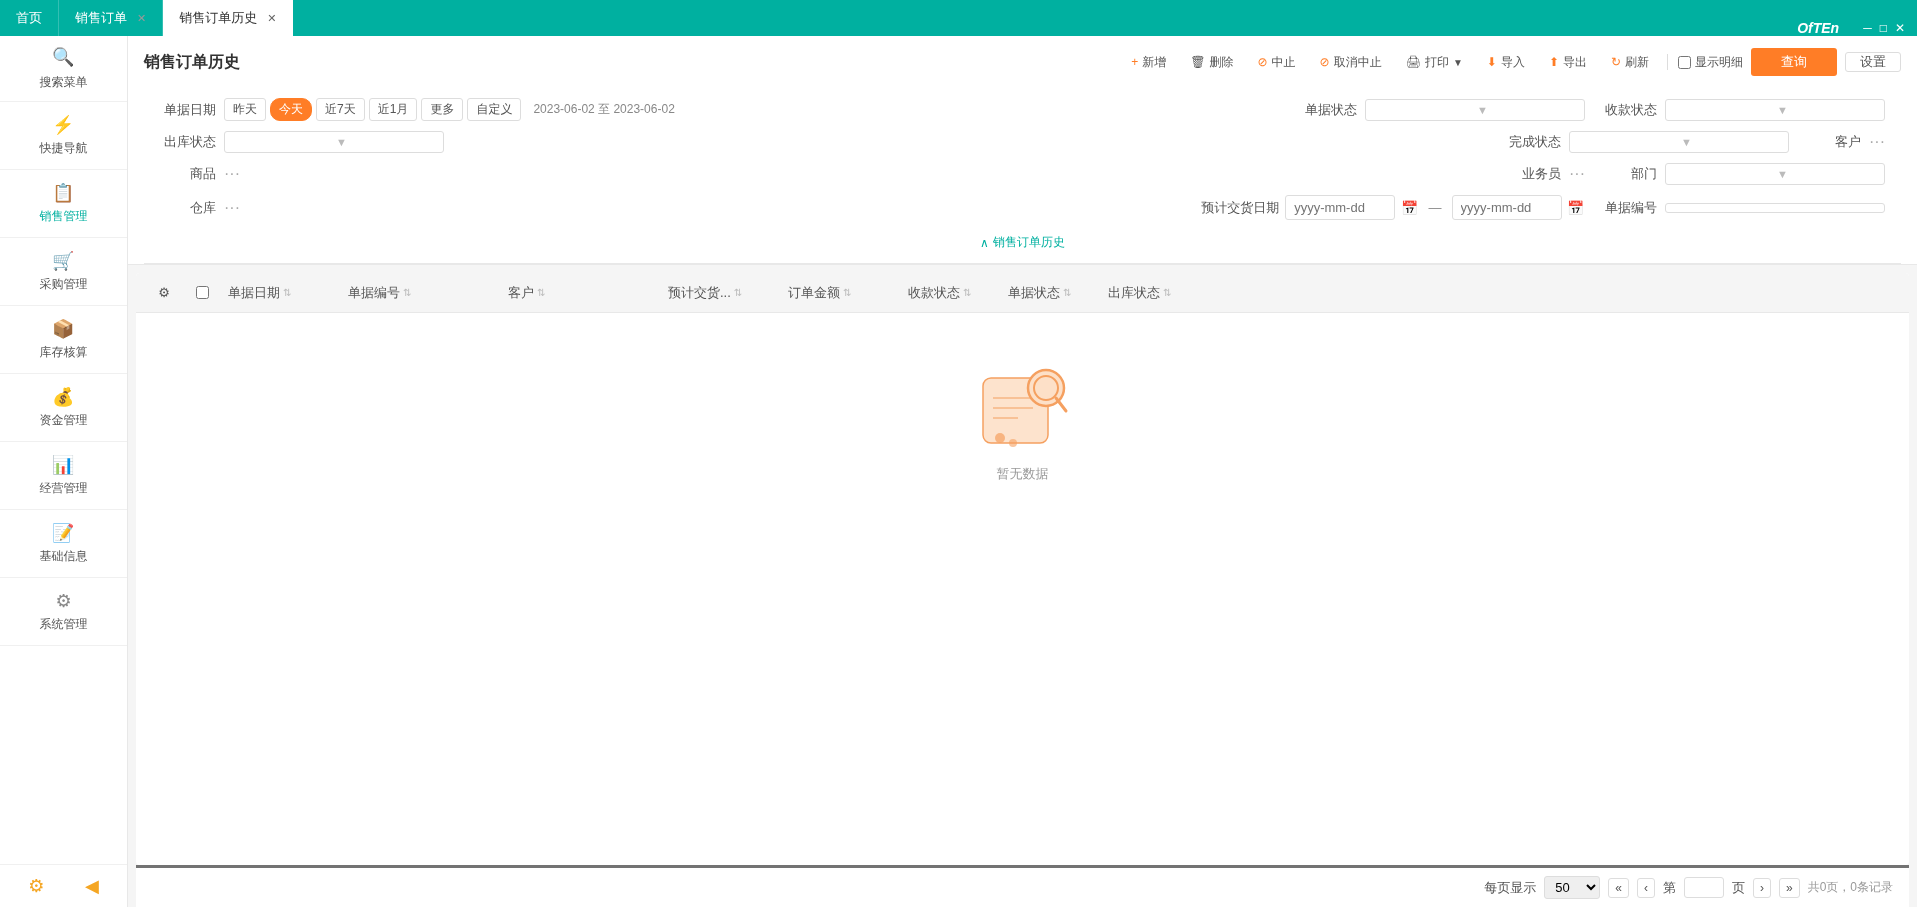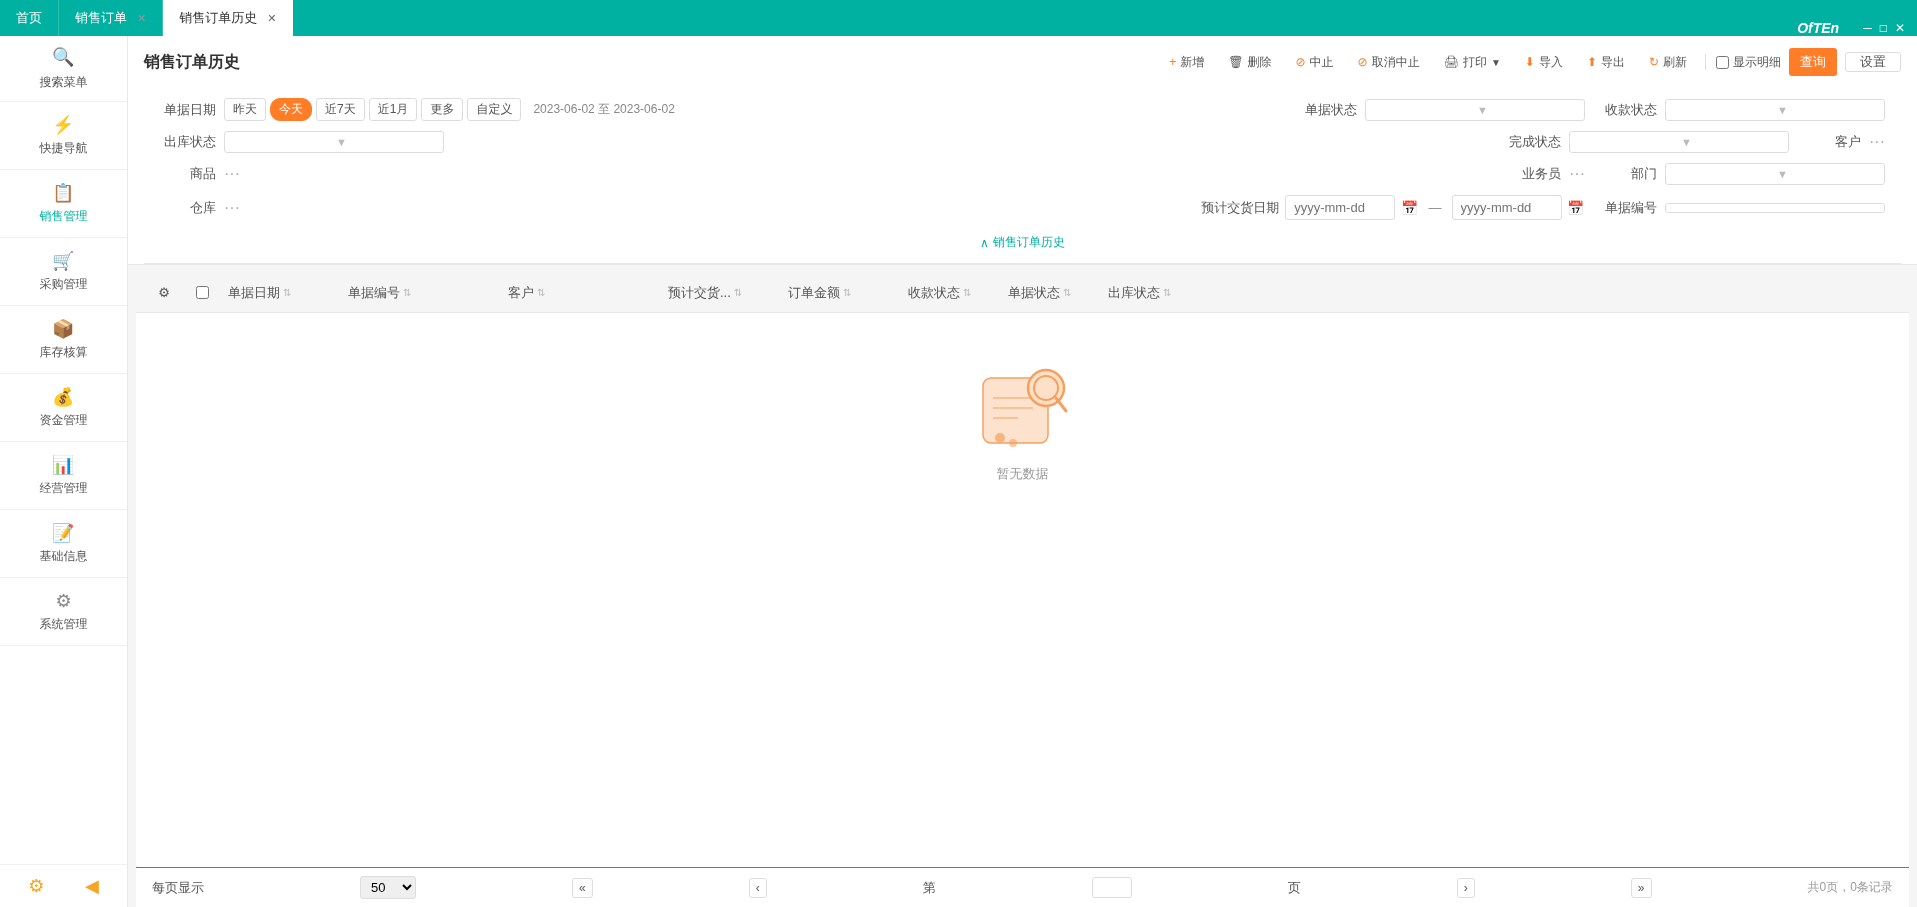--- a/index.html
+++ b/index.html
@@ -30,21 +30,21 @@
 
     
     .content { flex: 1; display: flex; flex-direction: column; overflow: hidden; background: #f5f5f5; }
 
     
     .page-header { background: #fff; padding: 12px 16px 0 16px; border-bottom: 1px solid #e8e8e8; }
     .page-title-bar { display: flex; align-items: center; justify-content: space-between; margin-bottom: 12px; }
     .page-title { font-size: 16px; font-weight: bold; color: #333; }
     .toolbar { display: flex; align-items: center; gap: 8px; }
     .toolbar-btn { display: flex; align-items: center; gap: 4px; font-size: 12px; color: #555; cursor: pointer; padding: 4px 8px; border: none; background: none; }
-    .toolbar-btn-primary { background: #ff7d26; color: #fff; border-radius: 3px; padding: 5px 11px; border: none; cursor: pointer; font-size: 13px; }
+    .toolbar-btn-primary { background: #ff7d26; color: #fff; border-radius: 3px; padding: 5px 30px; border: none; cursor: pointer; font-size: 13px; }
     .toolbar-btn-setting { background: #fff; color: #555; border: 1px solid #ddd; border-radius: 3px; padding: 0 14px; cursor: pointer; font-size: 13px; }
     .checkbox-label { display: flex; align-items: center; gap: 4px; font-size: 12px; color: #555; cursor: pointer; }
     .toolbar-divider { width: 1px; height: 16px; background: #ddd; margin: 0 2px; }
 
     
     .filter-area { background: #fff; padding: 10px 16px; border-bottom: 1px solid #e8e8e8; }
     .filter-row { display: flex; align-items: center; gap: 16px; margin-bottom: 10px; flex-wrap: wrap; }
     .filter-item { display: flex; align-items: center; gap: 8px; }
     .filter-label { font-size: 13px; color: #555; white-space: nowrap; min-width: 56px; text-align: right; }
     .filter-date-btns { display: flex; align-items: center; gap: 4px; }
@@ -75,21 +75,21 @@
     .th-amount { width: 120px; }
     .th-pay-status { width: 100px; }
     .th-doc-status { width: 100px; }
     .th-ship-status { width: 100px; }
     .th-ops { flex: 1; text-align: right; justify-content: flex-end; }
     .table-body { flex: 1; display: flex; flex-direction: column; align-items: center; }
     .empty-state { display: flex; flex-direction: column; align-items: center; gap: 12px; padding: 40px; }
     .empty-text { font-size: 13px; color: #999; }
 
     
-    .pagination { background: #fff; border-top: 1px solid #737373; padding: 8px 16px; display: flex; align-items: center; justify-content: space-between; margin: 0 8px; font-size: 13px; color: #555; }
+    .pagination { background: #fff; border-top: 3px solid #737373; padding: 8px 16px; display: flex; align-items: center; justify-content: flex-end; gap: 8px; margin: 0 8px; font-size: 13px; color: #555; }
     .pagination-select { border: 1px solid #ddd; border-radius: 3px; padding: 2px 6px; font-size: 13px; cursor: pointer; }
     .pag-btn { padding: 2px 6px; border: 1px solid #ddd; border-radius: 3px; background: #fff; cursor: pointer; color: #555; font-size: 12px; }
     .pag-input { border: 1px solid #ddd; border-radius: 3px; width: 40px; text-align: center; padding: 2px 4px; font-size: 13px; }
     .total-info { color: #999; font-size: 12px; }
   </style>
 </head>
 <body>
 
 <div class="top-bar">
   <div class="top-bar-tabs">

